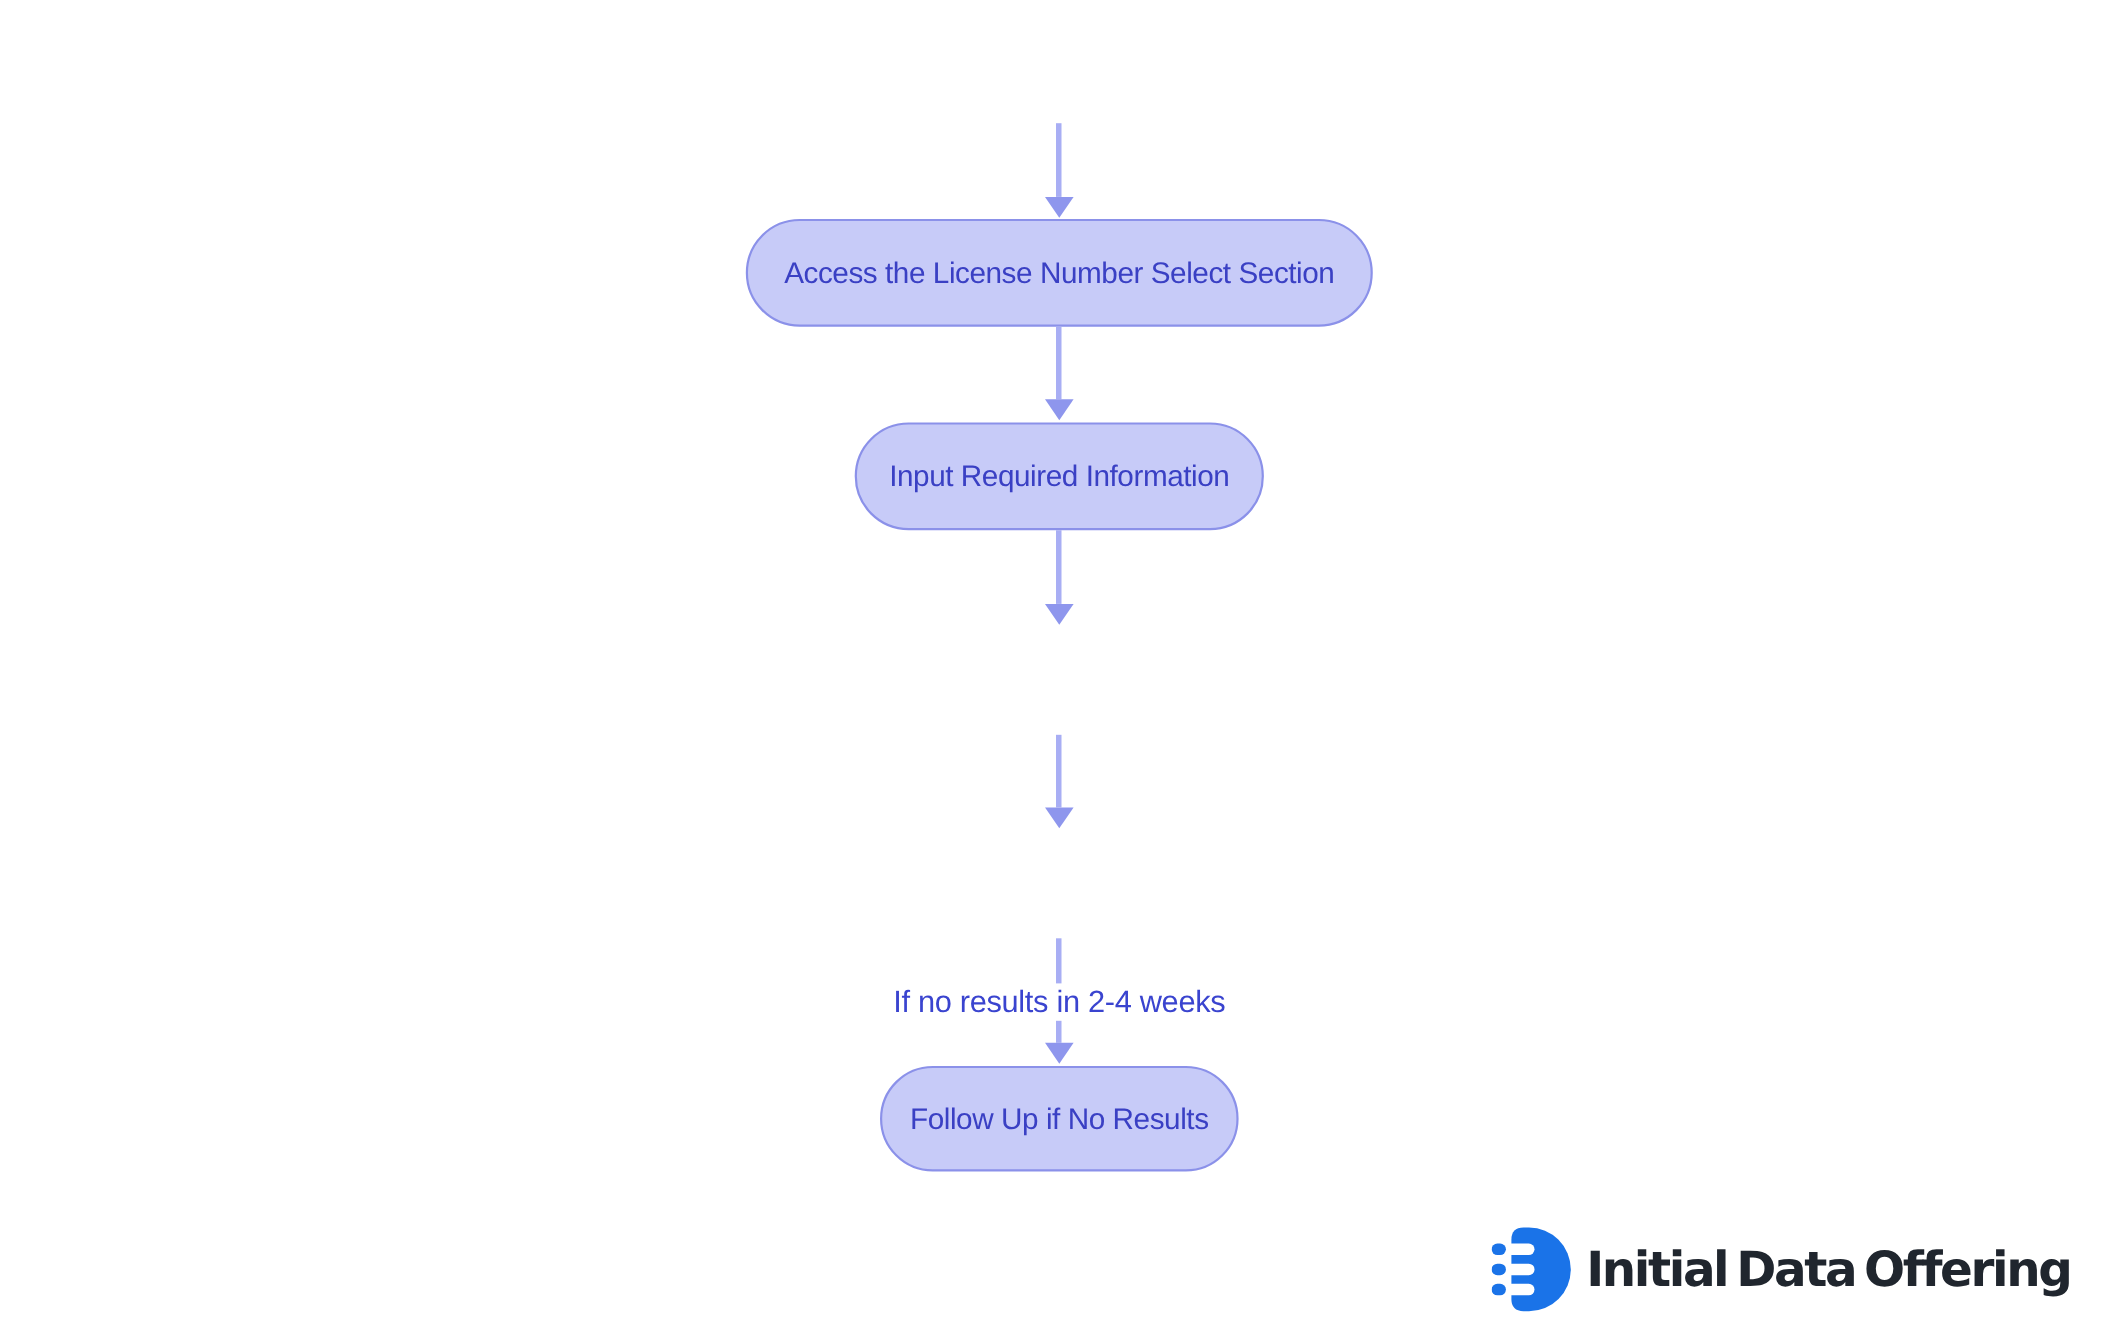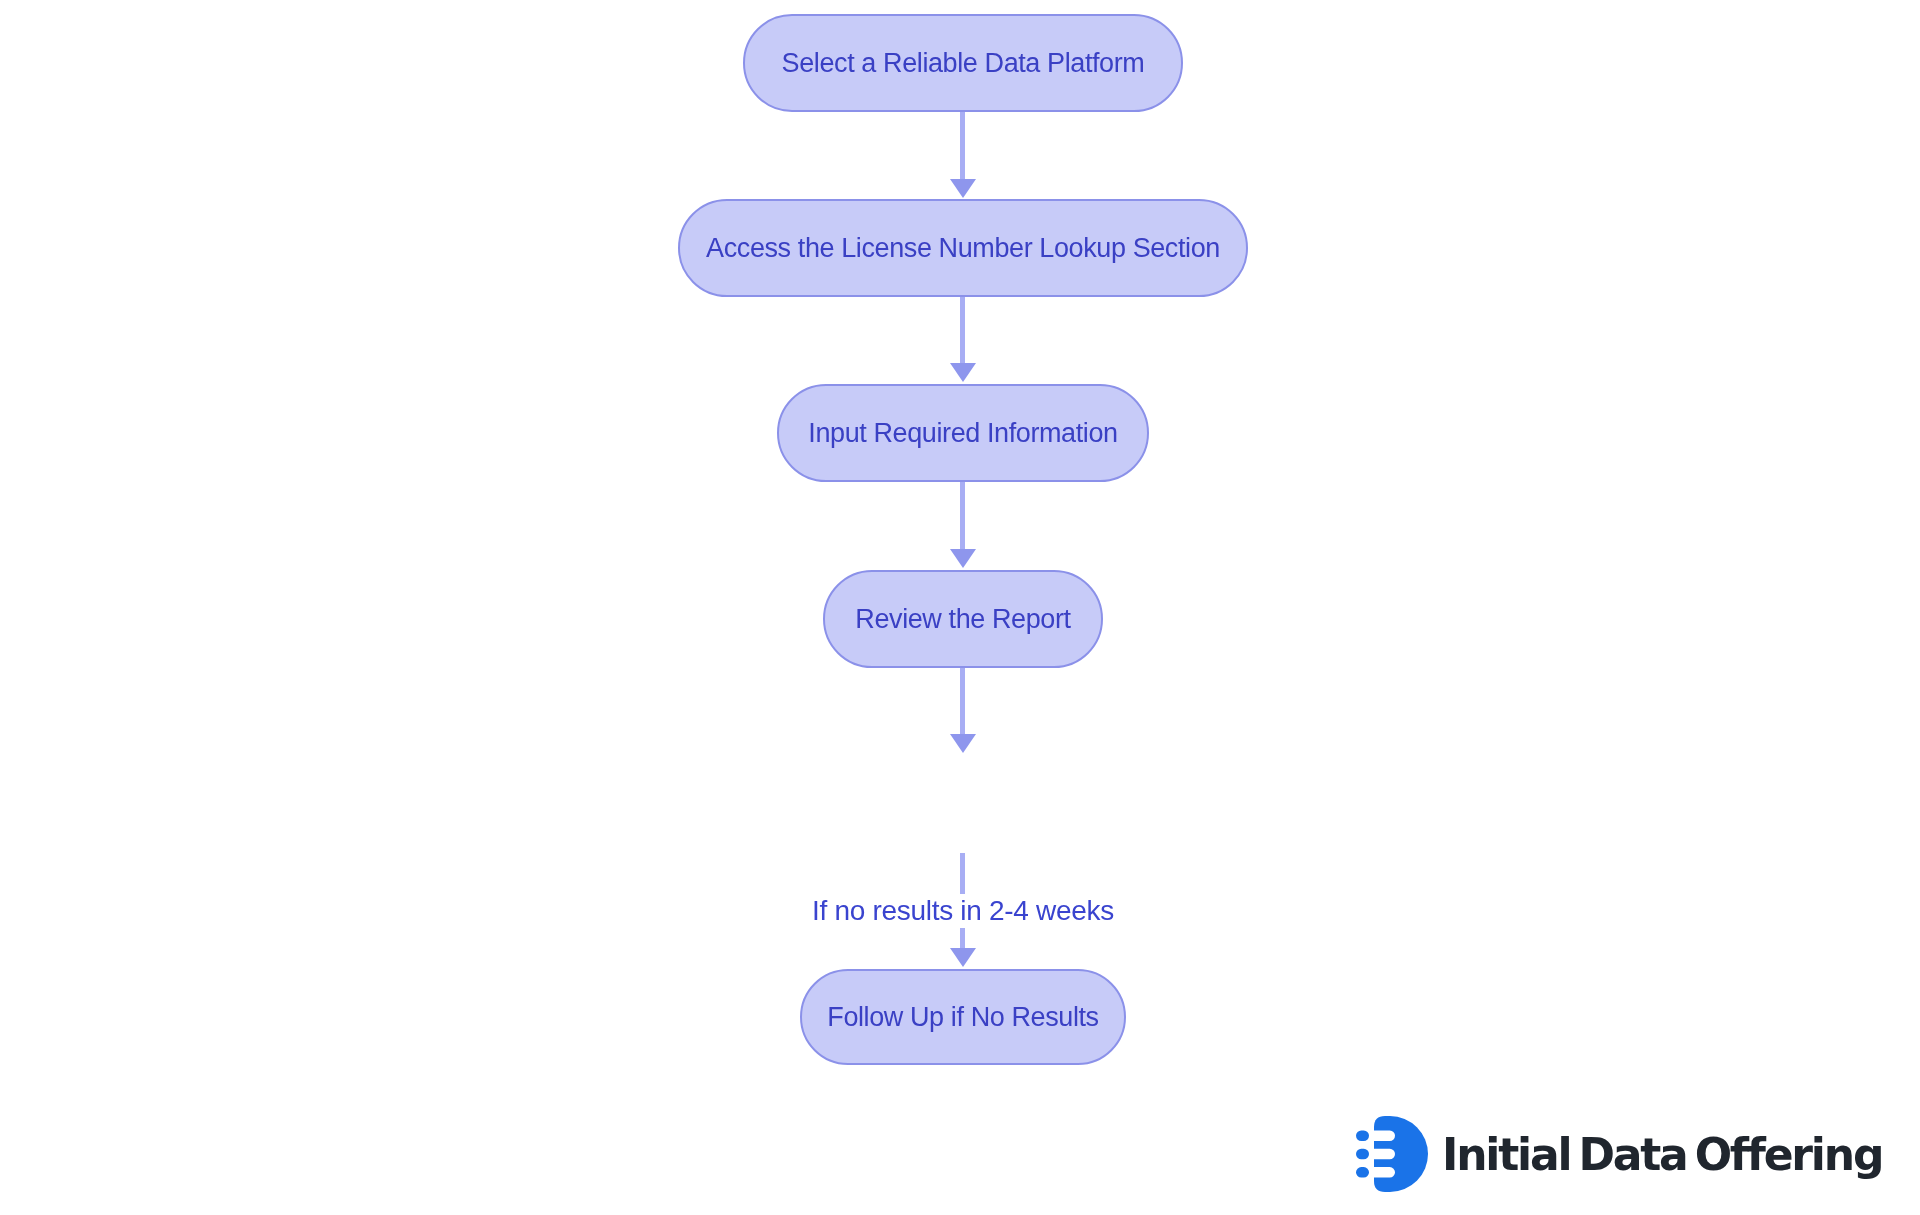--- a/index.html
+++ b/index.html
@@ -75,50 +75,44 @@
     word-spacing:-5px;
     color:var(--logo-text);
     white-space:nowrap;
   }
 </style>
 </head>
 <body>
 
 <div class="canvas">
 
-  <div class="flow-node" style="left:743px;top:14px;width:440px;height:98px;">
-    <span>Select a Reliable Data Platform</span>
-  </div>
 
   <div class="arrow">
     <div class="shaft" style="left:960px;top:112px;height:67px;"></div>
     <div class="head" style="left:950px;top:179px;"></div>
   </div>
 
   <div class="flow-node" style="left:678px;top:199px;width:570px;height:98px;">
-    <span>Access the License Number Lookup Section</span>
+    <span>Access the License Number Select Section</span>
   </div>
 
   <div class="arrow">
     <div class="shaft" style="left:960px;top:297px;height:66px;"></div>
     <div class="head" style="left:950px;top:363px;"></div>
   </div>
 
   <div class="flow-node" style="left:777px;top:384px;width:372px;height:98px;">
     <span>Input Required Information</span>
   </div>
 
   <div class="arrow">
     <div class="shaft" style="left:960px;top:482px;height:67px;"></div>
     <div class="head" style="left:950px;top:549px;"></div>
   </div>
 
-  <div class="flow-node" style="left:823px;top:570px;width:280px;height:98px;">
-    <span>Review the Report</span>
-  </div>
 
   <div class="arrow">
     <div class="shaft" style="left:960px;top:668px;height:66px;"></div>
     <div class="head" style="left:950px;top:734px;"></div>
   </div>
 
 
   <div class="arrow">
     <div class="shaft" style="left:960px;top:853px;height:95px;"></div>
     <div class="head" style="left:950px;top:948px;"></div>

